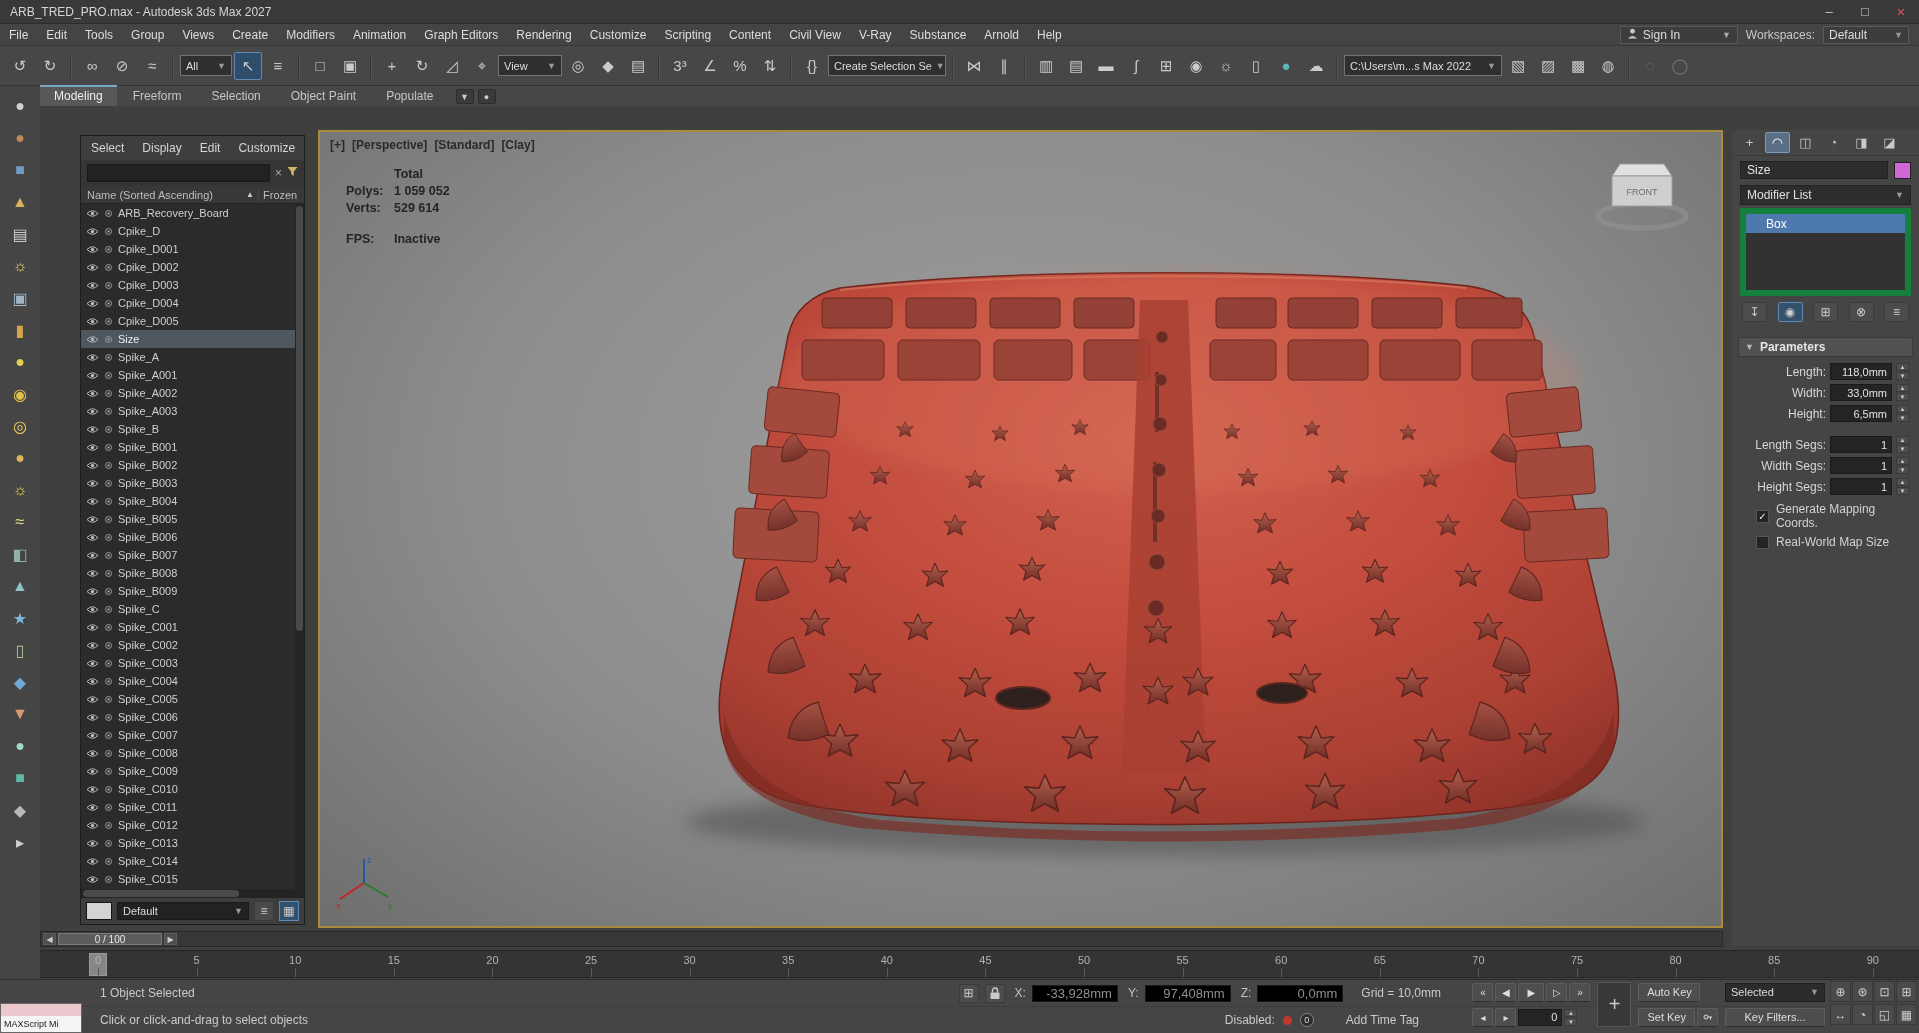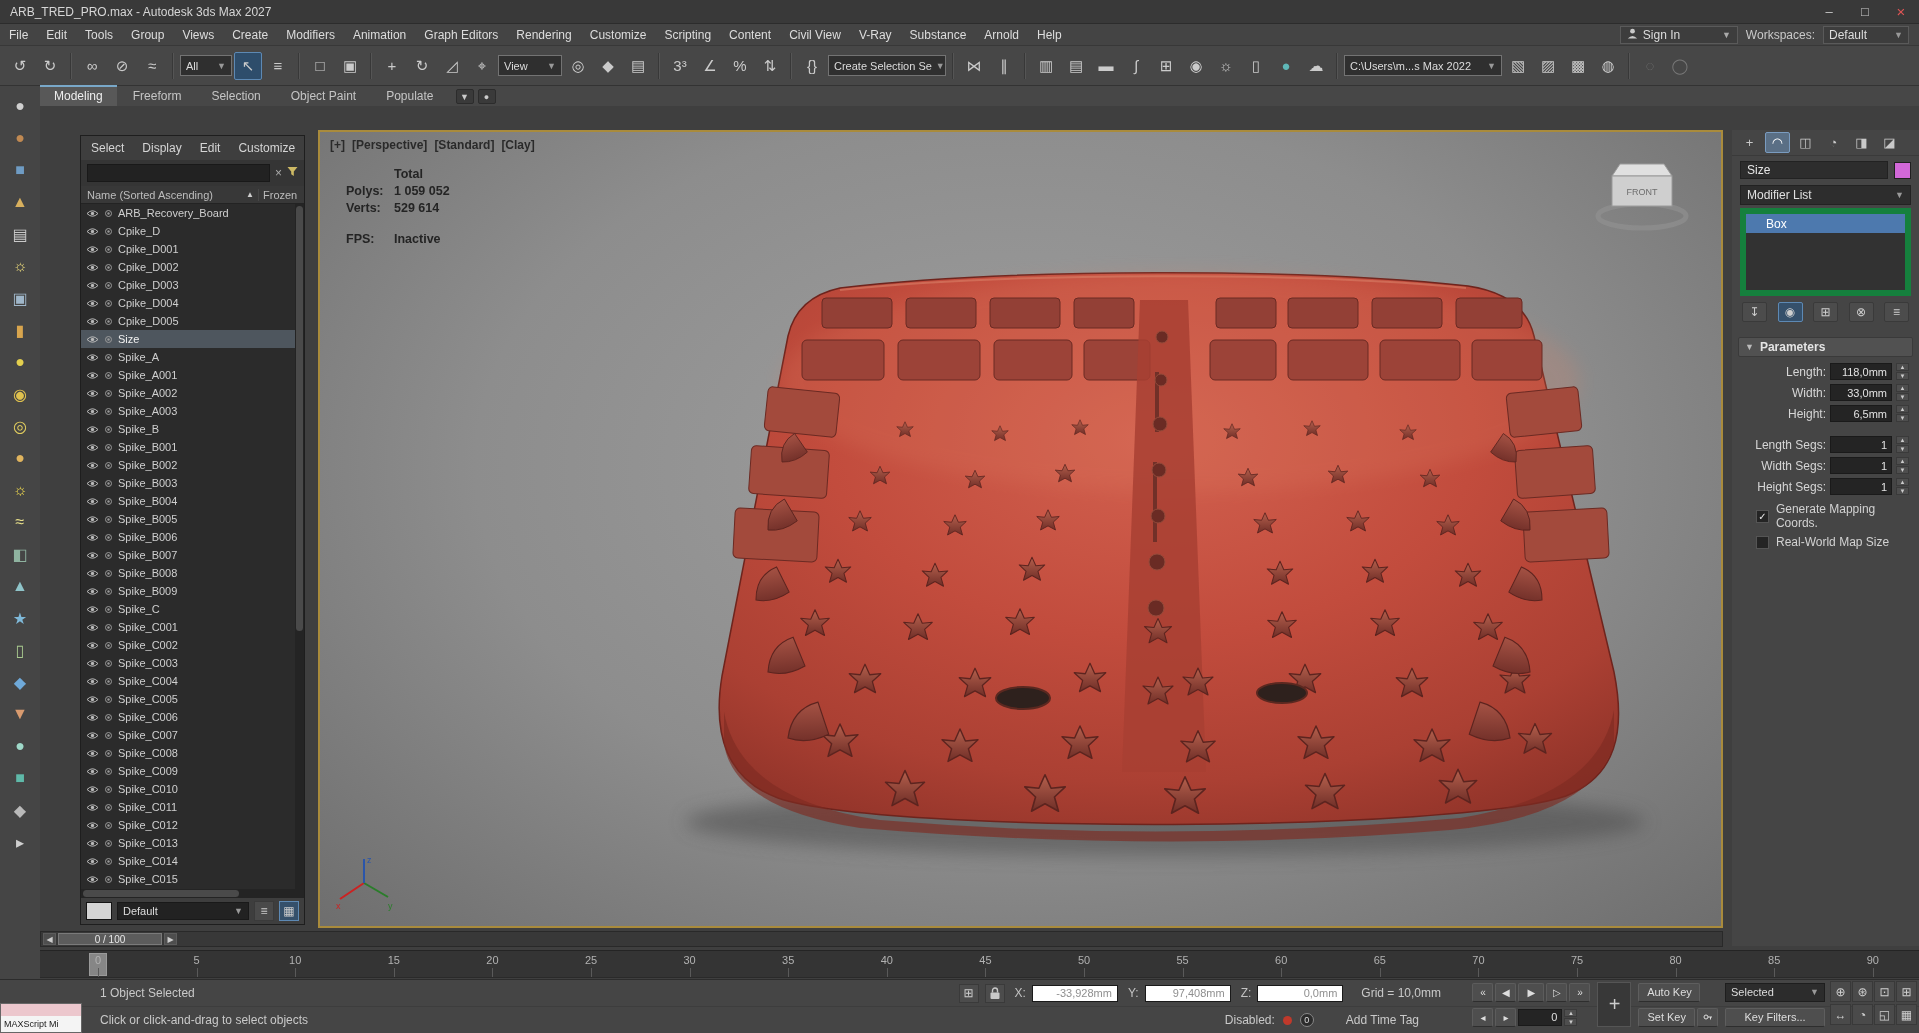--- a/index.html
+++ b/index.html
@@ -115,21 +115,21 @@
 
   
   .status-row { position:absolute; left:0; width:100%; height:27px; background:#454545; display:flex; align-items:center; font-size:12px; color:#c9c9c9; }
   #status1 { top:979px; border-top:1px solid #2c2c2c; }
   #status2 { top:1006px; height:27px; border-top:1px solid #3d3d3d; }
   .sel-text { margin-left:100px; }
   .prompt { margin-left:100px; }
   .stat-group { margin-left:auto; margin-right:478px; display:flex; align-items:center; gap:6px; }
   .stat-icon { width:20px; height:19px; background:#4c4c4c; border:1px solid #3a3a3a; display:flex; align-items:center; justify-content:center; font-size:12px; color:#ccc; }
   .coord-label { color:#c2c2c2; margin-left:4px; }
-  .coord-field { width:86px; height:17px; background:#ffffff; border:1px solid #1a1a1a; color:#8f8f8f; font-size:11px; display:flex; align-items:center; justify-content:flex-end; padding:0 5px; }
+  .coord-field { width:86px; height:17px; background:#000000; border:1px solid #1a1a1a; color:#8f8f8f; font-size:13px; display:flex; align-items:center; justify-content:flex-end; padding:0 5px; }
   .grid-label { margin-left:12px; white-space:nowrap; }
   .mid2 { margin-left:auto; margin-right:500px; display:flex; align-items:center; gap:8px; }
   .reddot { width:9px; height:9px; border-radius:50%; background:#c0392b; display:inline-block; }
   .badge0 { width:14px; height:14px; border-radius:50%; border:1px solid #888; background:#2c2c2c; color:#ddd; font-size:9px; display:flex; align-items:center; justify-content:center; }
   .maxscript { position:absolute; left:0; top:1003px; width:82px; height:30px; border:1px solid #666; z-index:5; }
   .ms-pink { height:12px; background:#ecc7cd; }
   .ms-white { height:16px; background:#f4f4f4; color:#1a1a1a; font-size:9px; display:flex; align-items:center; padding-left:3px; white-space:nowrap; overflow:hidden; }
 
   
   .kb-area { position:absolute; right:94px; top:981px; display:grid; grid-template-columns:auto auto auto auto; grid-template-rows:22px 22px; column-gap:7px; row-gap:3px; align-items:center; z-index:4; }

